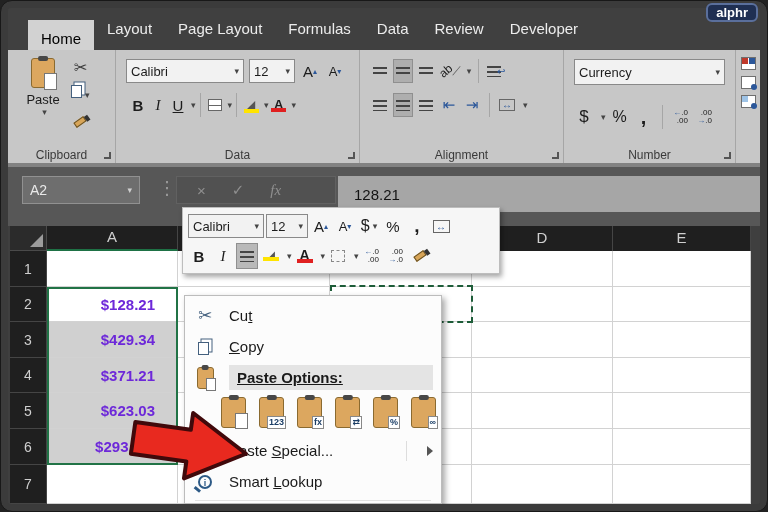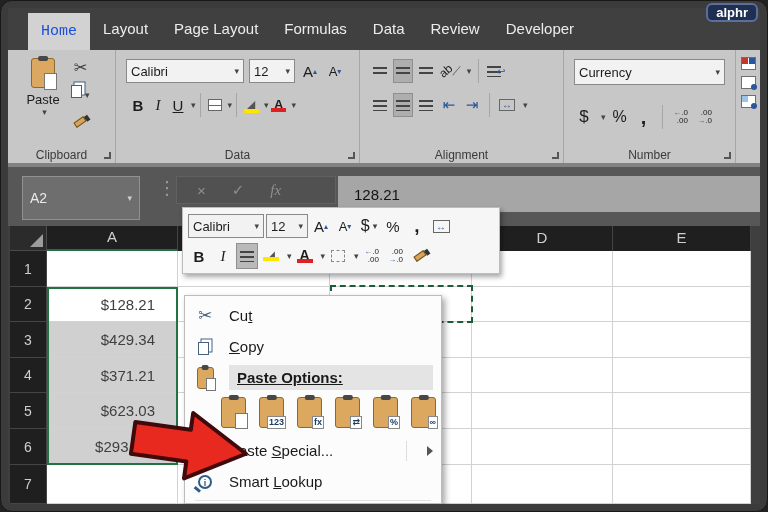--- a/index.html
+++ b/index.html
@@ -5,21 +5,21 @@
   html,body{margin:0;padding:0;background:#222;}
   *{box-sizing:border-box;font-family:"Liberation Sans","DejaVu Sans",sans-serif;}
   .stage{position:relative;width:768px;height:512px;overflow:hidden;}
   .frame{position:absolute;inset:0;background:#3b3b3b;border:1px solid #181818;border-radius:12px;}
   .badge{position:absolute;top:3px;right:10px;z-index:80;background:#1f2f52;border:2px solid #5a6f9c;border-radius:6px;color:#fff;font-weight:bold;font-size:13px;padding:0 8px;height:19px;line-height:16px;}
   .app{position:absolute;left:8px;top:8px;width:752px;height:496px;background:#3f3f3f;overflow:hidden;border-radius:3px;}
 
   
   .tabrow{position:absolute;left:0;top:0;width:100%;height:42px;background:#404040;display:flex;align-items:stretch;padding-left:20px;}
   .tab{color:#ececec;font-size:15px;padding:0 13px;line-height:42px;white-space:nowrap;}
-  .tab.active{background:#d2d2d2;color:#1d4ed8;margin-top:5px;line-height:37px;font-family:Liberation Mono, monospace;}
+  .tab.active{background:#d2d2d2;color:#000000;margin-top:12px;line-height:37px;}
 
   
   .ribbon{position:absolute;left:0;top:42px;width:100%;height:113px;background:#c7c7c7;display:flex;}
   .ribbon-edge{position:absolute;left:0;top:155px;width:100%;height:4px;background:#828282;}
   .grp{position:relative;height:100%;border-right:1px solid #a6a6a6;flex:0 0 auto;}
   .grp-label{position:absolute;bottom:1px;left:0;right:0;text-align:center;font-size:12px;color:#3a3a3a;}
   .launcher{position:absolute;bottom:4px;right:4px;width:7px;height:7px;border-right:2px solid #555;border-bottom:2px solid #555;}
   .combo{background:#f2f2f2;border:1px solid #898989;display:flex;align-items:center;font-size:13px;color:#1c1c1c;padding:0 4px;height:24px;}
   .combo .cv{flex:1;overflow:hidden;white-space:nowrap;}
   .carr{color:#444;font-size:9px;margin-left:3px;}
@@ -35,37 +35,37 @@
   .brushic{display:inline-block;width:12px;height:6px;background:#d8a558;border:1px solid #6b5426;transform:rotate(-35deg);position:relative;}
   .brushic:before{content:"";position:absolute;right:-5px;top:0;width:4px;height:6px;background:#333;}
   .tinytxt{font-size:8px;line-height:8px;color:#222;text-align:right;}
   .tinytxt b{color:#2b579a;font-weight:normal;}
   .sep-v{width:1px;background:#a6a6a6;height:24px;margin:0 4px;}
   .styleic{width:15px;height:13px;background:#fff;border:1px solid #6f6f6f;position:relative;margin:3px 0;}
   .styleic i{position:absolute;width:6px;height:6px;}
 
   
   .fxrow{position:absolute;left:0;top:159px;width:100%;height:59px;background:#575757;}
-  .namebox{position:absolute;left:14px;top:9px;width:118px;height:44px;background:#6e6e6e;border:1px solid #919191;display:flex;align-items:center;padding:0 7px;color:#e9e9e9;font-size:14px;}
+  .namebox{position:absolute;left:14px;top:9px;width:118px;height:28px;background:#6e6e6e;border:1px solid #919191;display:flex;align-items:center;padding:0 7px;color:#e9e9e9;font-size:14px;}
   .namebox .carr{color:#cfcfcf;margin-left:auto;}
   .fxdots{position:absolute;left:150px;top:10px;color:#9c9c9c;font-size:18px;}
   .fxbtns{position:absolute;left:168px;top:9px;width:160px;height:28px;background:#515151;border:1px solid #616161;display:flex;align-items:center;gap:26px;padding-left:20px;color:#8f8f8f;font-size:15px;}
   .fxbtns .fx{font-family:"Liberation Serif","DejaVu Serif",serif;font-style:italic;}
   .fxinput{position:absolute;left:330px;top:9px;right:0;height:36px;background:#a6a6a6;color:#141414;font-size:15px;display:flex;align-items:center;padding-left:16px;}
 
   
   .sheet{position:absolute;left:0;top:218px;width:100%;height:278px;background:#3f3f3f;padding-left:2px;}
   .hdr-row{display:flex;height:25px;}
   .corner{width:37px;height:25px;background:#2b2b2b;position:relative;border-right:1px solid #4a4a4a;border-bottom:1px solid #4a4a4a;}
   .corner i{position:absolute;right:3px;bottom:3px;width:0;height:0;border-left:13px solid transparent;border-bottom:13px solid #9c9c9c;}
   .colhdr{background:#1f1f1f;color:#cfcfcf;font-size:15px;text-align:center;line-height:23px;border-right:1px solid #454545;height:25px;}
   .colhdr.selcol{border-bottom:2px solid #1e7145;line-height:21px;}
   .srow{display:flex;}
   .rowhdr{width:37px;background:#1f1f1f;color:#cfcfcf;font-size:14px;display:flex;align-items:center;justify-content:center;border-bottom:1px solid #454545;border-right:1px solid #454545;}
-  .cell{background:#fff;border-right:1px solid #d2d2d2;border-bottom:1px solid #d2d2d2;font-size:15px;color:#404040;display:flex;align-items:center;justify-content:flex-end;padding-right:22px;}
+  .cell{background:#fff;border-right:1px solid #d2d2d2;border-bottom:1px solid #d2d2d2;font-size:15px;color:#6d28d9;display:flex;align-items:center;justify-content:flex-end;padding-right:22px;font-weight:bold;}
   .cell.selfill{background:#d0d0d0;}
   .cell.r6pad{padding-right:36px;}
   .selbox{position:absolute;left:39px;top:61px;width:131px;height:178px;border:2px solid #217346;z-index:5;pointer-events:none;}
   .ants{position:absolute;left:322px;top:59px;width:143px;height:38px;border:2px dashed #1d5c38;z-index:6;pointer-events:none;}
 
   
   .minibar{position:absolute;left:174px;top:199px;width:318px;height:67px;background:#f6f6f6;border:1px solid #bdbdbd;box-shadow:2px 3px 5px rgba(0,0,0,.35);z-index:30;padding:3px 5px;}
   .mrow{display:flex;align-items:center;height:30px;gap:2px;}
   .mrow .combo{height:24px;}
   .mbtn{display:inline-flex;flex-direction:column;align-items:center;justify-content:center;min-width:22px;height:26px;font-size:15px;color:#1c1c1c;}

